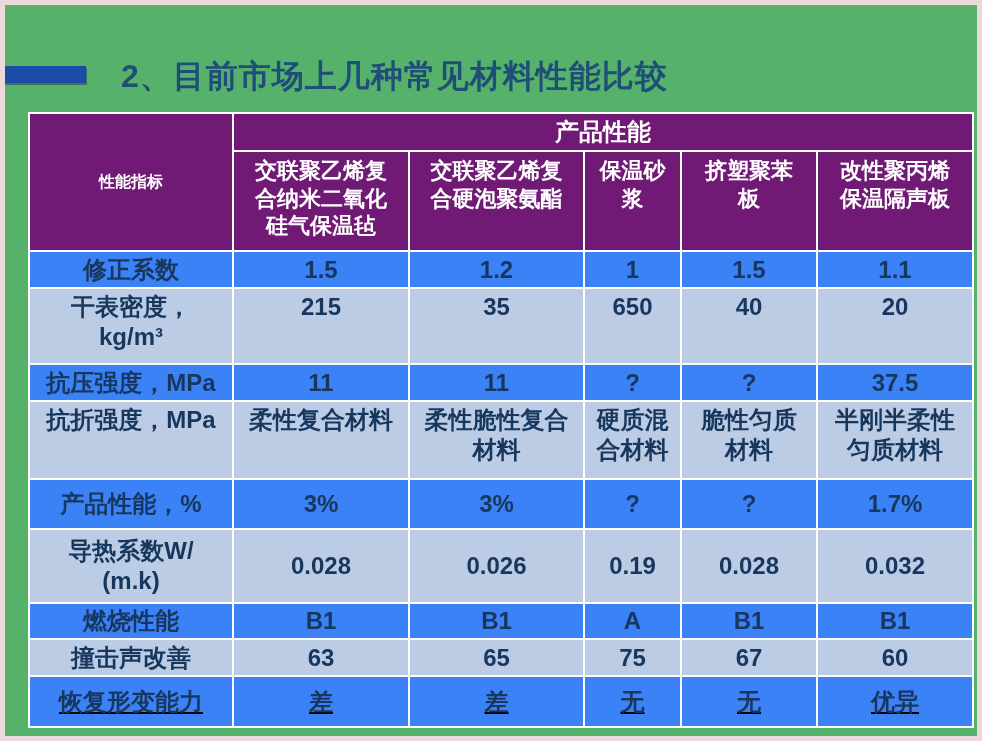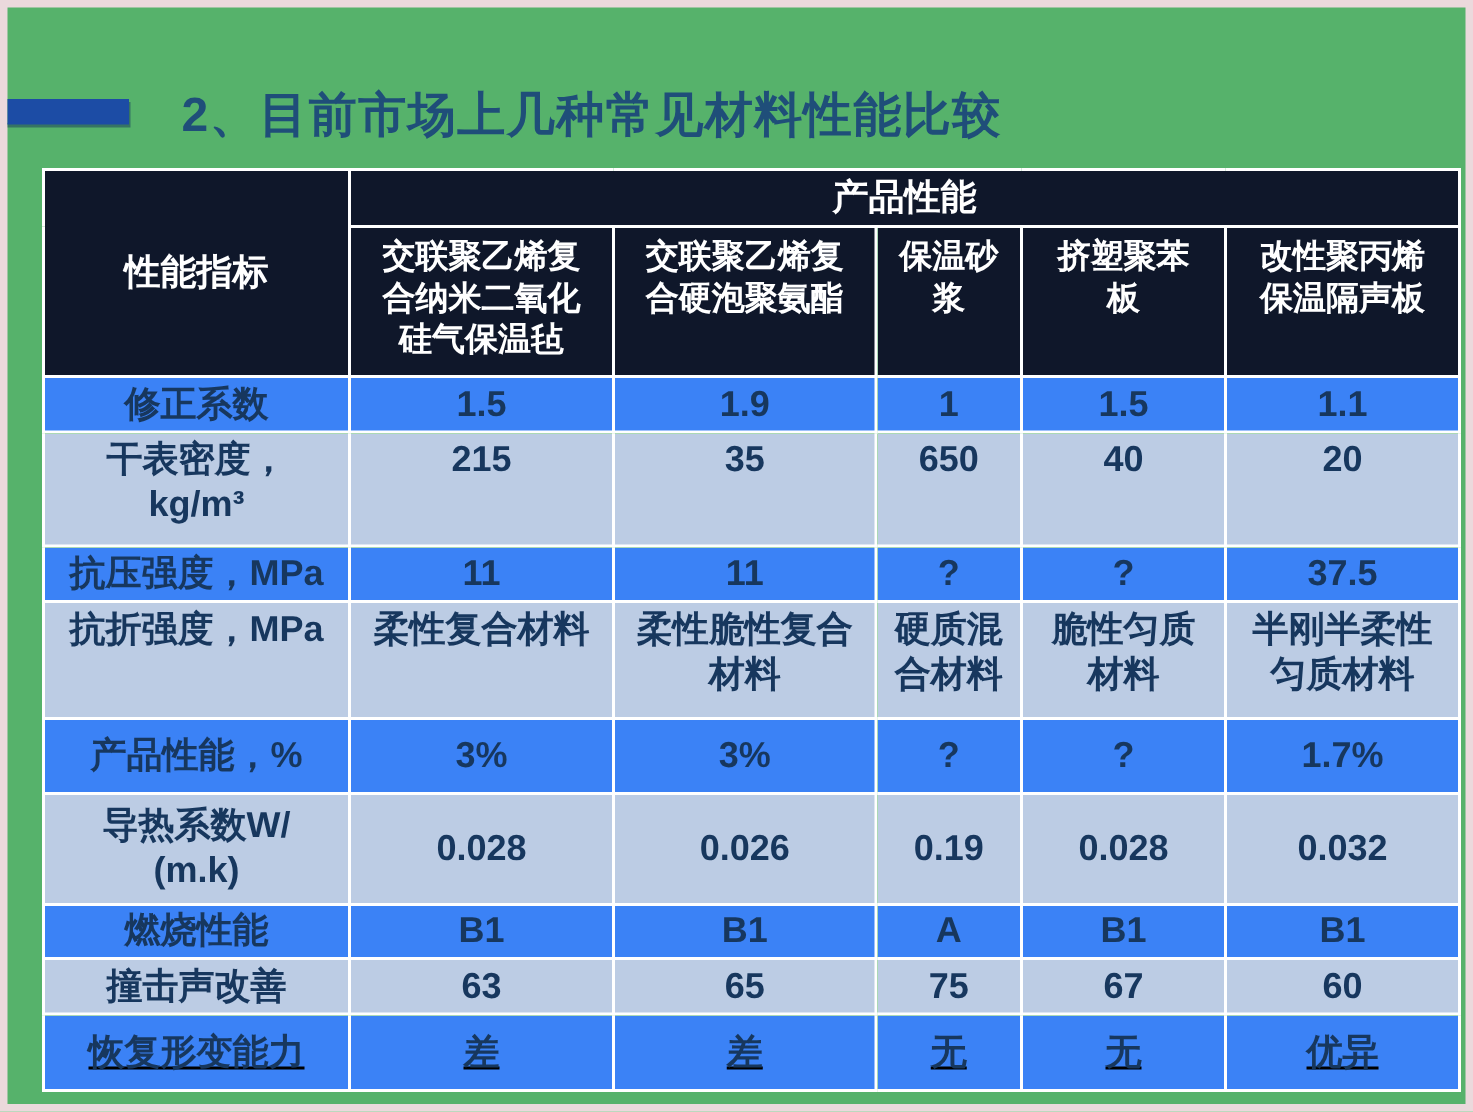--- a/index.html
+++ b/index.html
@@ -50,32 +50,32 @@
     text-align:center;
     vertical-align:middle;
     white-space:pre-line;
     line-height:1.25;
     padding:0 2px;
     box-sizing:border-box;
     font-weight:bold;
     overflow:hidden;
   }
   thead th{
-    background:#0f172a;
+    background:#701a75;
     color:#FFFFFF;
     font-size:24px;
   }
   thead tr.col-names th{
     font-size:22px;
     vertical-align:top;
     padding-top:5px;
   }
   thead th.corner{
     vertical-align:middle;
-    font-size:24px;
+    font-size:16px;
   }
   tbody th, tbody td{
     color:#17375E;
     font-size:24px;
   }
   tbody tr.band-light th, tbody tr.band-light td{ background:#3b82f6; }
   tbody tr.band-dark  th, tbody tr.band-dark  td{ background:#BCCCE4; }
   tbody tr.va-top th, tbody tr.va-top td{
     vertical-align:top;
     padding-top:3px;
@@ -116,21 +116,21 @@
           <th>挤塑聚苯
 板</th>
           <th>改性聚丙烯
 保温隔声板</th>
         </tr>
       </thead>
       <tbody id="table-body">
           <tr class="band-light" style="height: 37px;">
             <th>修正系数</th>
             <td>1.5</td>
-            <td>1.9</td>
+            <td>1.2</td>
             <td>1</td>
             <td>1.5</td>
             <td>1.1</td>
           </tr>
           <tr class="band-dark va-top" style="height: 76px;">
             <th>干表密度，
 kg/m³</th>
             <td>215</td>
             <td>35</td>
             <td>650</td>

